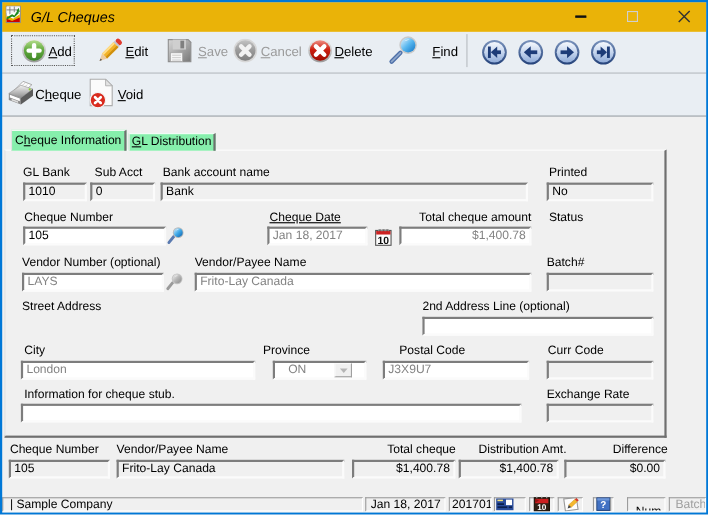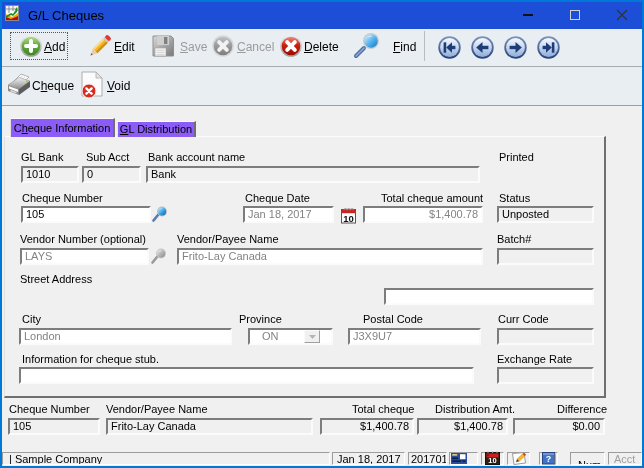--- a/index.html
+++ b/index.html
@@ -1,31 +1,31 @@
 <!DOCTYPE html>
 <html><head>
 <meta charset="utf-8">
 <style>
 html,body{margin:0;padding:0;}
 #win{position:relative;width:644px;height:468px;background:#f0f0f0;overflow:hidden;font-family:"Liberation Sans",sans-serif;}
 #bord{position:absolute;left:0;top:0;width:644px;height:468px;border:2px solid #0078d7;box-sizing:border-box;z-index:90;pointer-events:none;}
-#title{position:absolute;left:2px;top:2px;width:640px;height:27px;background:#1d4ed8;}
+#title{position:absolute;left:2px;top:2px;width:640px;height:27px;background:#eab308;font-style:italic;}
 #ttext{position:absolute;left:26px;top:6px;font-size:13px;color:#000;}
 #tb1{position:absolute;left:2px;top:29px;width:640px;height:38px;background:#e9eef3;border-bottom:1px solid #a8adb2;box-sizing:border-box;}
 #tb2{position:absolute;left:2px;top:67px;width:640px;height:39px;background:#e9eef3;border-bottom:1px solid #9aa0a5;box-sizing:border-box;}
 .tbtext{position:absolute;font-size:12px;color:#000;white-space:nowrap;}
 .gtb{color:#9b9b9b;}
 .lb{position:absolute;font-size:11px;line-height:11px;color:#000;white-space:nowrap;}
 .sf{position:absolute;box-sizing:border-box;height:17px;border:2px solid;border-color:#7d7d7d #fbfbfb #fbfbfb #7d7d7d;background:#f0f0f0;font-size:11px;line-height:13px;padding:0 3px;color:#000;white-space:nowrap;overflow:hidden;}
 .wh{background:#fff;}
 .gt{color:#838383;}
 .ra{text-align:right;}
 
 #tabbody{position:absolute;left:4px;top:136px;width:602px;height:262px;background:#f0f0f0;border-top:1px solid #fcfcfc;border-left:1px solid #e2e2e2;border-right:2px solid #6f6f6f;border-bottom:2px solid #6f6f6f;box-sizing:border-box;}
-.tab{position:absolute;box-sizing:border-box;background:#8b5cf6;font-size:11px;text-align:center;}
+.tab{position:absolute;box-sizing:border-box;background:#86efac;font-size:11px;text-align:center;}
 #tab1{left:10px;top:118px;width:105px;height:19px;border-top:1px solid #fcfcfc;border-left:1px solid #e2e2e2;border-right:2px solid #6f6f6f;line-height:19px;z-index:3;}
 #tab2{left:117px;top:121px;width:79px;height:16px;border-top:1px solid #fcfcfc;border-left:1px solid #e8e8e8;border-right:2px solid #6f6f6f;line-height:15px;z-index:2;}
 u{text-decoration:underline;}
 
 .sp{position:absolute;top:452px;height:13px;box-sizing:border-box;border:1px solid;border-color:#9c9c9c #ffffff #ffffff #9c9c9c;background:#f0f0f0;font-size:11px;line-height:11px;color:#000;white-space:nowrap;overflow:hidden;}
 .icon{position:absolute;}
 </style>
 </head>
 <body>
 <div id="win">
@@ -210,23 +210,24 @@
   <div id="tab1" class="tab">C<u>h</u>eque Information</div>
   <div id="tab2" class="tab"><u>G</u>L Distribution</div>
 
   <div class="lb" style="left:21px;top:152px;">GL Bank</div>
   <div class="lb" style="left:86px;top:152px;">Sub Acct</div>
   <div class="lb" style="left:148px;top:152px;">Bank account name</div>
   <div class="lb" style="left:499px;top:152px;">Printed</div>
   <div class="sf" style="left:21px;top:166px;width:58px;">1010</div>
   <div class="sf" style="left:82px;top:166px;width:59px;">0</div>
   <div class="sf" style="left:146px;top:166px;width:334px;">Bank</div>
+  <div class="sf" style="left:497px;top:166px;width:97px;">No</div>
 
   <div class="lb" style="left:22px;top:193px;">Cheque Number</div>
-  <div class="lb" style="left:245px;top:193px;">Cheque Date</div>
+  <div class="lb" style="left:245px;top:193px;text-decoration:underline;">Cheque Date</div>
   <div class="lb" style="left:381px;top:193px;">Total cheque amount</div>
   <div class="lb" style="left:499px;top:193px;">Status</div>
   <div class="sf wh" style="left:21px;top:206px;width:130px;">105</div>
   <svg class="icon" style="left:152px;top:206px" width="16" height="17" viewBox="0 0 16 17">
     <defs>
         <linearGradient id="gmz" x1="0" y1="0" x2="1" y2="1">
           <stop offset="0" stop-color="#dff0fc"></stop>
           <stop offset="0.5" stop-color="#3fa9e8"></stop>
           <stop offset="1" stop-color="#0d5ea8"></stop>
         </linearGradient>
@@ -237,21 +238,20 @@
     <path d="M7.7 3.6 a3 3 0 0 1 3-1 z" fill="#fff" opacity="0.8"></path>
   </svg>
   <div class="sf wh gt" style="left:243px;top:206px;width:91px;">Jan 18, 2017</div>
   <svg class="icon" style="left:340px;top:206px" width="17" height="18" viewBox="0 0 17 18">
     <rect x="1.5" y="3.5" width="14" height="13.5" fill="#fdfdfd" stroke="#555"></rect>
     <rect x="2" y="4" width="13" height="3.2" fill="#cc2222"></rect>
     <path d="M4 4.2 a1.4 1.4 0 0 1 2.8 0 M7.3 4.2 a1.4 1.4 0 0 1 2.8 0 M10.6 4.2 a1.4 1.4 0 0 1 2.8 0" stroke="#8a8a8a" stroke-width="1.1" fill="none"></path>
     <text x="8.5" y="15.8" font-family="Liberation Sans,sans-serif" font-size="9.5" font-weight="bold" fill="#111" text-anchor="middle">10</text>
   </svg>
   <div class="sf wh gt ra" style="left:363px;top:206px;width:120px;">$1,400.78</div>
-  <div class="sf" style="left:497px;top:206px;width:97px;">Unposted</div>
 
   <div class="lb" style="left:20px;top:234px;">Vendor Number (optional)</div>
   <div class="lb" style="left:177px;top:234px;">Vendor/Payee Name</div>
   <div class="lb" style="left:497px;top:234px;">Batch#</div>
   <div class="sf wh gt" style="left:20px;top:248px;width:129px;">LAYS</div>
   <svg class="icon" style="left:151px;top:248px" width="16" height="17" viewBox="0 0 16 17">
     <defs>
         <linearGradient id="gmg" x1="0" y1="0" x2="1" y2="1">
           <stop offset="0" stop-color="#f2f2f2"></stop>
           <stop offset="0.5" stop-color="#b5b5b5"></stop>
@@ -260,20 +260,21 @@
       </defs>
     <path d="M6 9 L1.5 14.5" stroke="#9a9a9a" stroke-width="2.6" stroke-linecap="round"></path>
     <circle cx="10" cy="5.5" r="4.9" fill="#c4c4c4"></circle>
     <circle cx="10" cy="5.5" r="4.1" fill="url(#gmg)"></circle>
     <path d="M7.7 3.6 a3 3 0 0 1 3-1 z" fill="#fff" opacity="0.8"></path>
   </svg>
   <div class="sf wh gt" style="left:177px;top:248px;width:306px;">Frito-Lay Canada</div>
   <div class="sf" style="left:497px;top:248px;width:97px;"></div>
 
   <div class="lb" style="left:20px;top:274px;">Street Address</div>
+  <div class="lb" style="left:384px;top:274px;">2nd Address Line (optional)</div>
   <div class="sf wh" style="left:384px;top:288px;width:210px;"></div>
 
   <div class="lb" style="left:22px;top:314px;">City</div>
   <div class="lb" style="left:239px;top:314px;">Province</div>
   <div class="lb" style="left:334px;top:314px;padding-left:29px;">Postal Code</div>
   <div class="lb" style="left:498px;top:314px;">Curr Code</div>
   <div class="sf wh gt" style="left:19px;top:328px;width:213px;">London</div>
   <div class="sf wh gt" style="left:248px;top:328px;width:85px;padding-left:12px;">ON</div>
   <div style="position:absolute;left:304px;top:330px;width:16px;height:13px;background:#f0f0f0;border:1px solid;border-color:#fafafa #9f9f9f #9f9f9f #fafafa;box-sizing:border-box;"></div>
   <svg class="icon" style="left:308px;top:334px" width="9" height="6" viewBox="0 0 9 6">
@@ -326,14 +327,14 @@
     <path d="M11.5 2 L13.8 4 L15.2 2.7 L12.9 0.8 Z" fill="#d83a2a"></path>
     <path d="M6 7 L8.3 9.2 L5 10.2 Z" fill="#444"></path>
   </svg>
   <svg class="icon" style="left:542px;top:452px" width="14" height="13" viewBox="0 0 14 13">
     <rect x="0.5" y="0.5" width="12" height="11.5" fill="#4272c4" stroke="#26477e"></rect>
     <path d="M1 1 h11 v2 h-11 z" fill="#6f97d8"></path>
     <rect x="12.6" y="1.5" width="1.2" height="11" fill="#9a9a9a"></rect>
     <text x="6.5" y="10" font-family="Liberation Sans,sans-serif" font-size="9" font-weight="bold" fill="#fff" text-anchor="middle">?</text>
   </svg>
   <div class="sp" style="left:570px;width:35px;padding:7px 0 0 7px;">Num</div>
-  <div class="sp" style="left:608px;width:34px;padding:1px 0 0 5px;color:#a0a0a0;">Acct</div>
+  <div class="sp" style="left:608px;width:34px;padding:1px 0 0 5px;color:#a0a0a0;">Batch</div>
 </div>
 
 </body></html>

